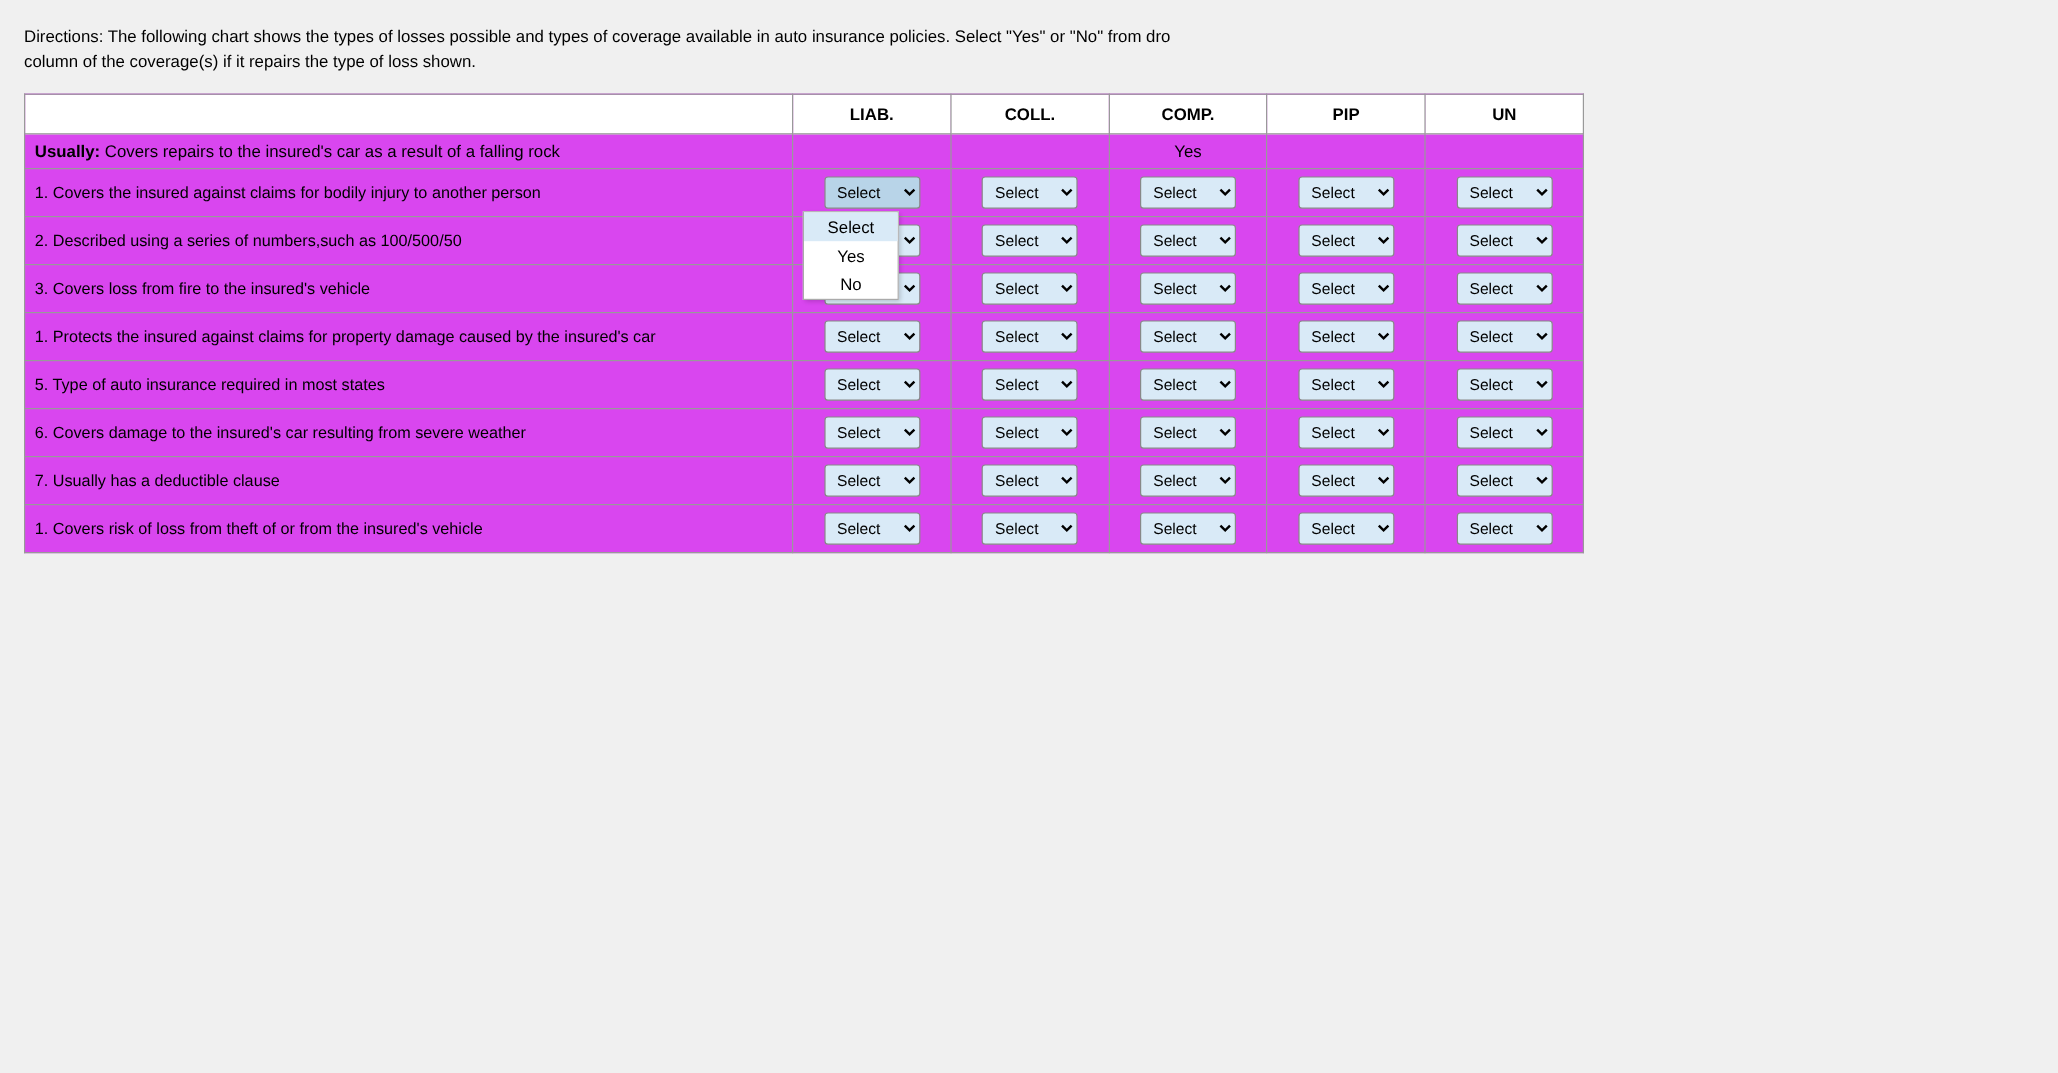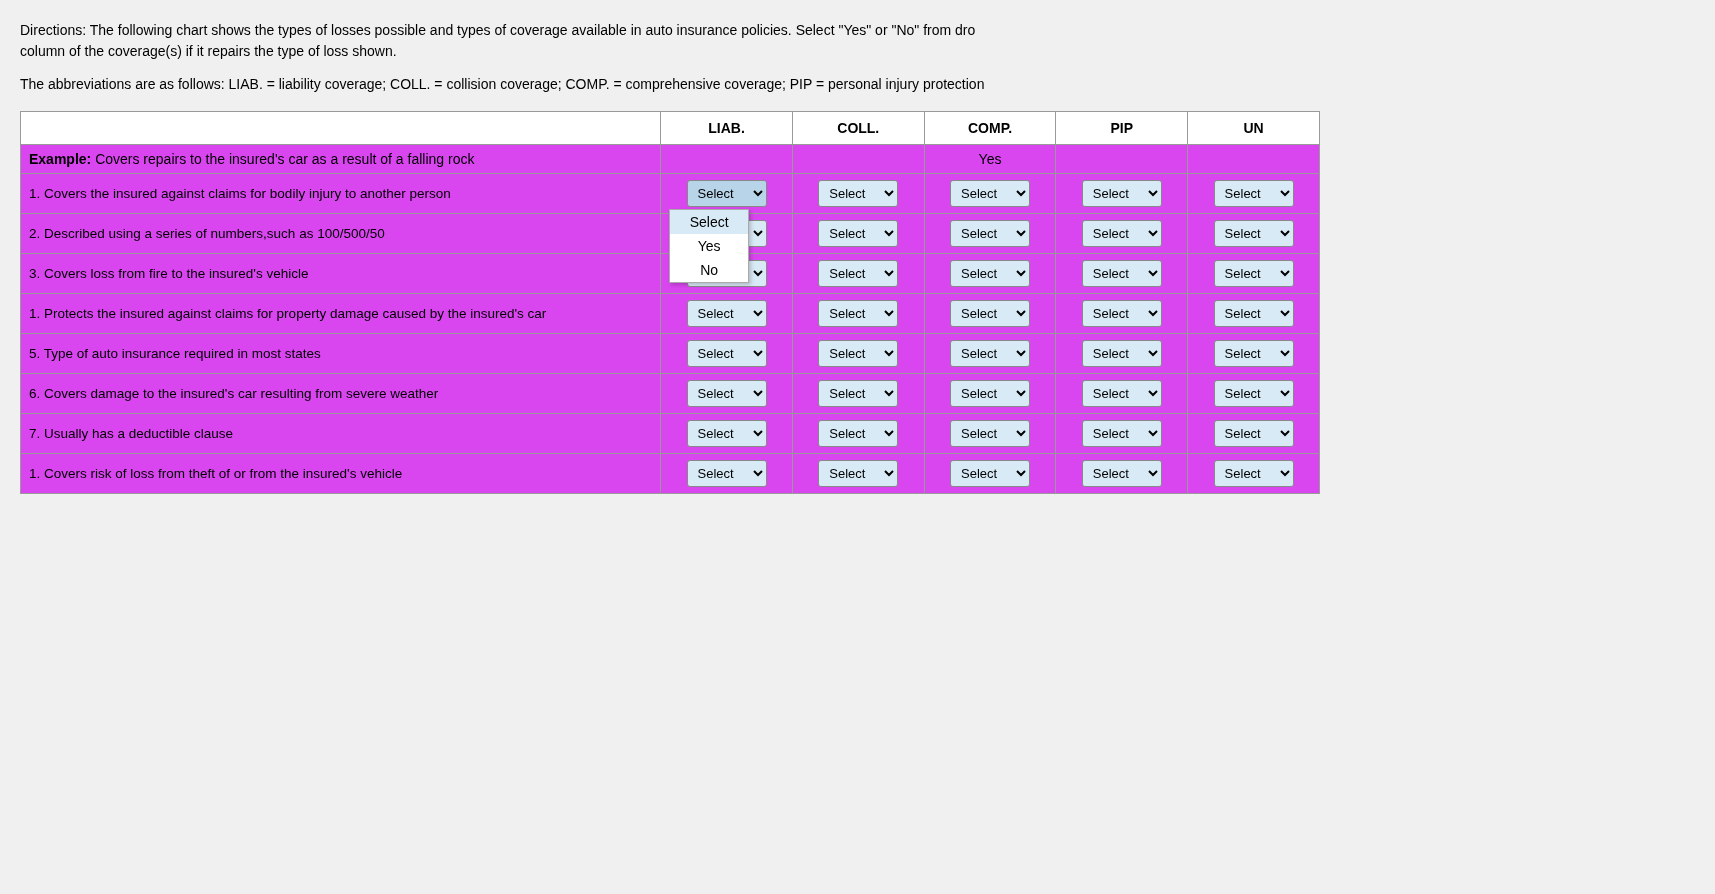--- a/index.html
+++ b/index.html
@@ -76,39 +76,38 @@
   </style>
 </head>
 <body>
 
 <div class="directions">
   <p><span style="font-weight:normal;">Directions:</span> <span>The following chart shows the types of losses possible and types of coverage available in auto insurance policies. Select "Yes" or "No" from dro</span></p>
   <p>column of the coverage(s) if it repairs the type of loss shown.</p>
 </div>
 
 <div class="abbreviations">
-  <p>The abbreviations are as follows: LIAB. = liability coverage; COLL. = collision coverage; COMP. = comprehensive coverage; PIP = personal injury protection</p>
 </div>
 
 <table>
   <thead>
     <tr class="header-row">
       <th></th>
       <th>LIAB.</th>
       <th>COLL.</th>
       <th>COMP.</th>
       <th>PIP</th>
       <th>UN</th>
     </tr>
   </thead>
   <tbody>
 
     <tr>
       <td class="desc-cell example-cell">
-        <span class="bold">Example:</span> Covers repairs to the insured's car as a result of a falling rock
+        <span class="bold">Usually:</span> Covers repairs to the insured's car as a result of a falling rock
       </td>
       <td></td>
       <td></td>
       <td class="example-yes">Yes</td>
       <td></td>
       <td></td>
     </tr>
 
     <tr>
       <td class="desc-cell row-description">1. Covers the insured against claims for bodily injury to another person</td>

